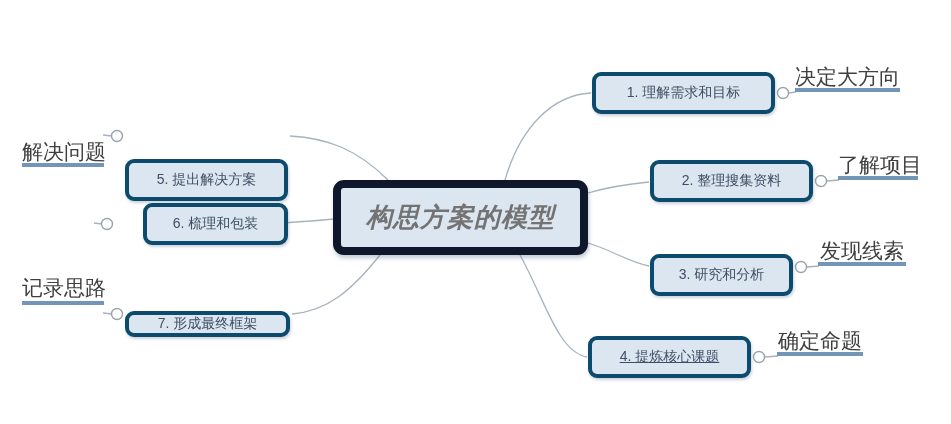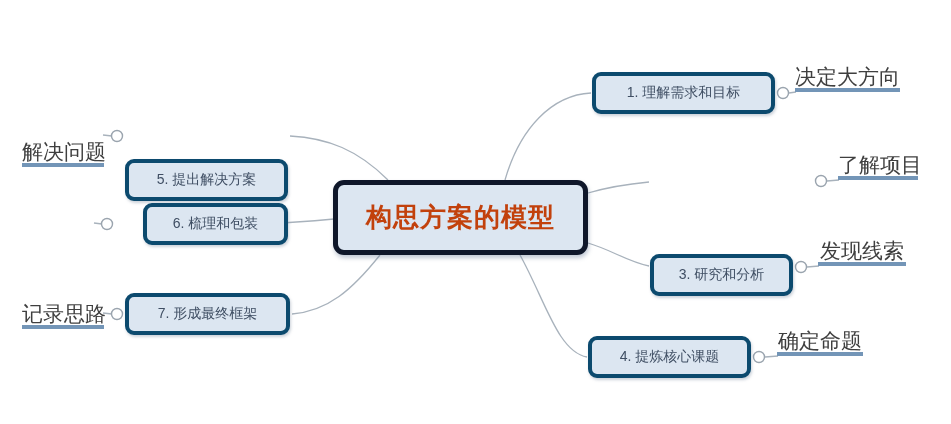--- a/index.html
+++ b/index.html
@@ -22,55 +22,56 @@
     display:flex;align-items:center;justify-content:center;
     box-shadow:1px 2px 3px rgba(110,125,150,.35);
     white-space:nowrap;
     cursor:default;
   }
   .center-node{
     position:absolute;
     box-sizing:border-box;
     left:333px;top:180px;width:255px;height:75px;
     background:#dce6f1;
-    border:5px solid #0f172a;
+    border:8px solid #0f172a;
     border-radius:11px;
-    color:#c2410c;
+    color:#737373;
     font-size:26px;font-weight:bold;
     letter-spacing:1px;
     display:flex;align-items:center;justify-content:center;
     box-shadow:1px 3px 4px rgba(100,120,150,.4);
     white-space:nowrap;
+    font-style:italic;
   }
   .n1{left:592px;top:72px;width:183px;height:42px;}
   .n2{left:650px;top:160px;width:163px;height:42px;}
   .n3{left:650px;top:254px;width:143px;height:42px;}
-  .n4{left:588px;top:336px;width:163px;height:42px;}
+  .n4{left:588px;top:336px;width:163px;height:42px;text-decoration:underline;}
   .n5{left:125px;top:115px;width:163px;height:42px;margin-top:44px;}
   .n6{left:115px;top:203px;width:145px;height:42px;margin-left:28px;}
-  .n7{left:125px;top:293px;width:165px;height:42px;}
+  .n7{left:125px;top:311px;width:165px;height:26px;}
   .callout{
     position:absolute;
     box-sizing:border-box;
     height:25px;
     border-bottom:4px solid #7395b7;
     color:#3f3f3f;
     font-size:21px;
     text-align:center;
     line-height:20px;
     white-space:nowrap;
     cursor:default;
   }
   .s1{left:795px;top:67px;width:105px;}
   .s2{left:838px;top:155px;width:80px;}
   .s3{left:818px;top:241px;width:88px;}
   .s4{left:777px;top:331px;width:86px;}
   .s5{left:22px;top:110px;width:82px;margin-top:32px;}
   .s6{left:13px;top:198px;width:82px;}
-  .s7{left:22px;top:304px;width:82px;}
+  .s7{left:22px;top:280px;width:82px;font-family:Liberation Mono, monospace;}
 </style>
 </head>
 <body>
 
 <div class="canvas">
 
   <svg class="connector-layer" viewBox="0 0 951 424" xmlns="http://www.w3.org/2000/svg">
 
     <g stroke="#a8b2bc" stroke-width="1.3" fill="none">
       <path d="M 505 180 C 520 128, 552 95, 591 93"></path>
@@ -97,20 +98,21 @@
       <circle cx="759" cy="357" r="5.5"></circle>
       <circle cx="117" cy="136" r="5.5"></circle>
       <circle cx="107" cy="224" r="5.5"></circle>
       <circle cx="117" cy="314" r="5.5"></circle>
     </g>
   </svg>
 
   <div class="center-node">构思方案的模型</div>
 
   <div class="node n1">1. 理解需求和目标</div>
+  <div class="node n2">2. 整理搜集资料</div>
   <div class="node n3">3. 研究和分析</div>
   <div class="node n4">4. 提炼核心课题</div>
 
   <div class="node n5">5. 提出解决方案</div>
   <div class="node n6">6. 梳理和包装</div>
   <div class="node n7">7. 形成最终框架</div>
 
   <div class="callout s1">决定大方向</div>
   <div class="callout s3">发现线索</div>
   <div class="callout s2">了解项目</div>

